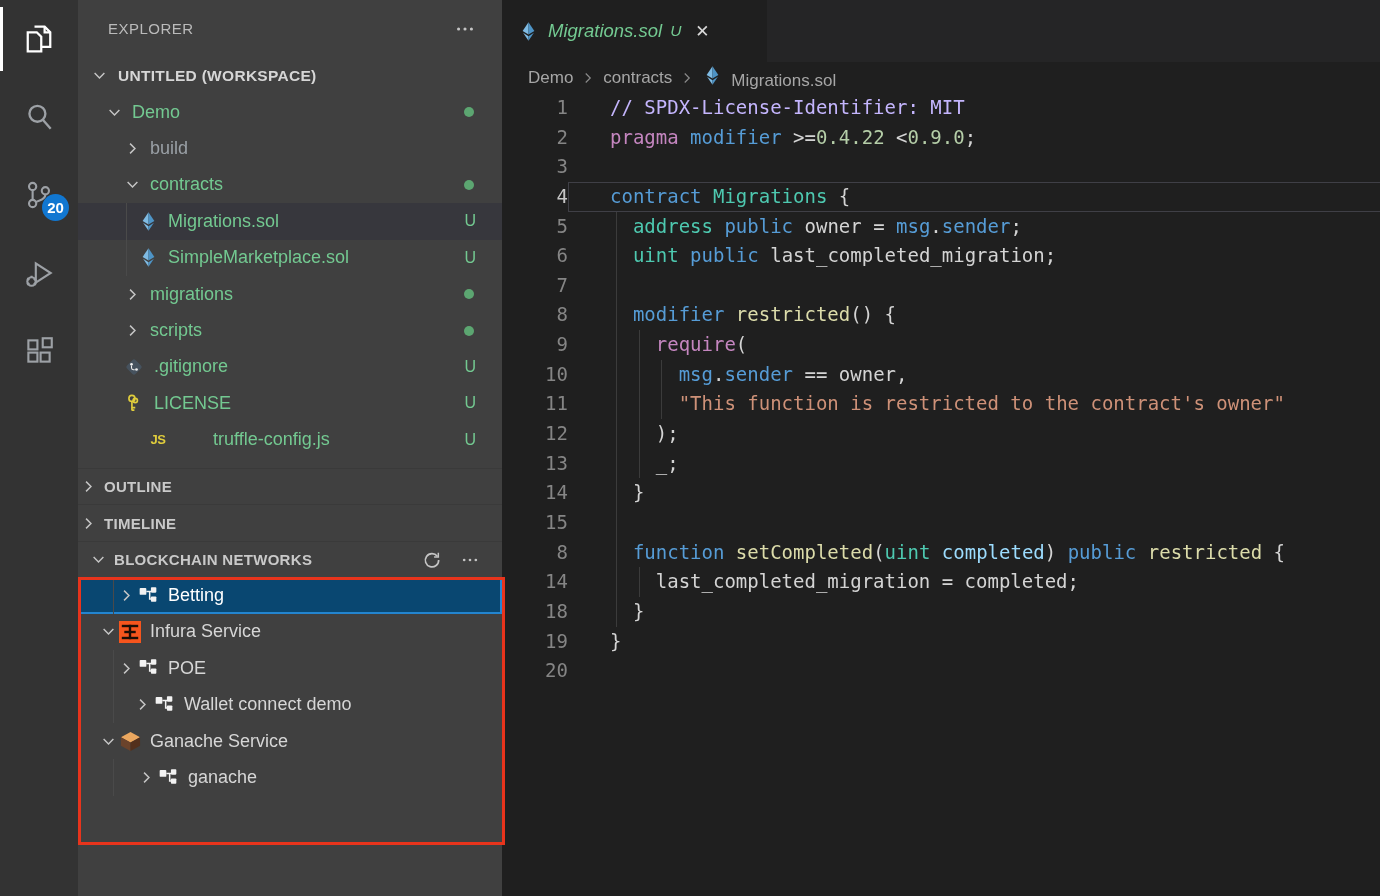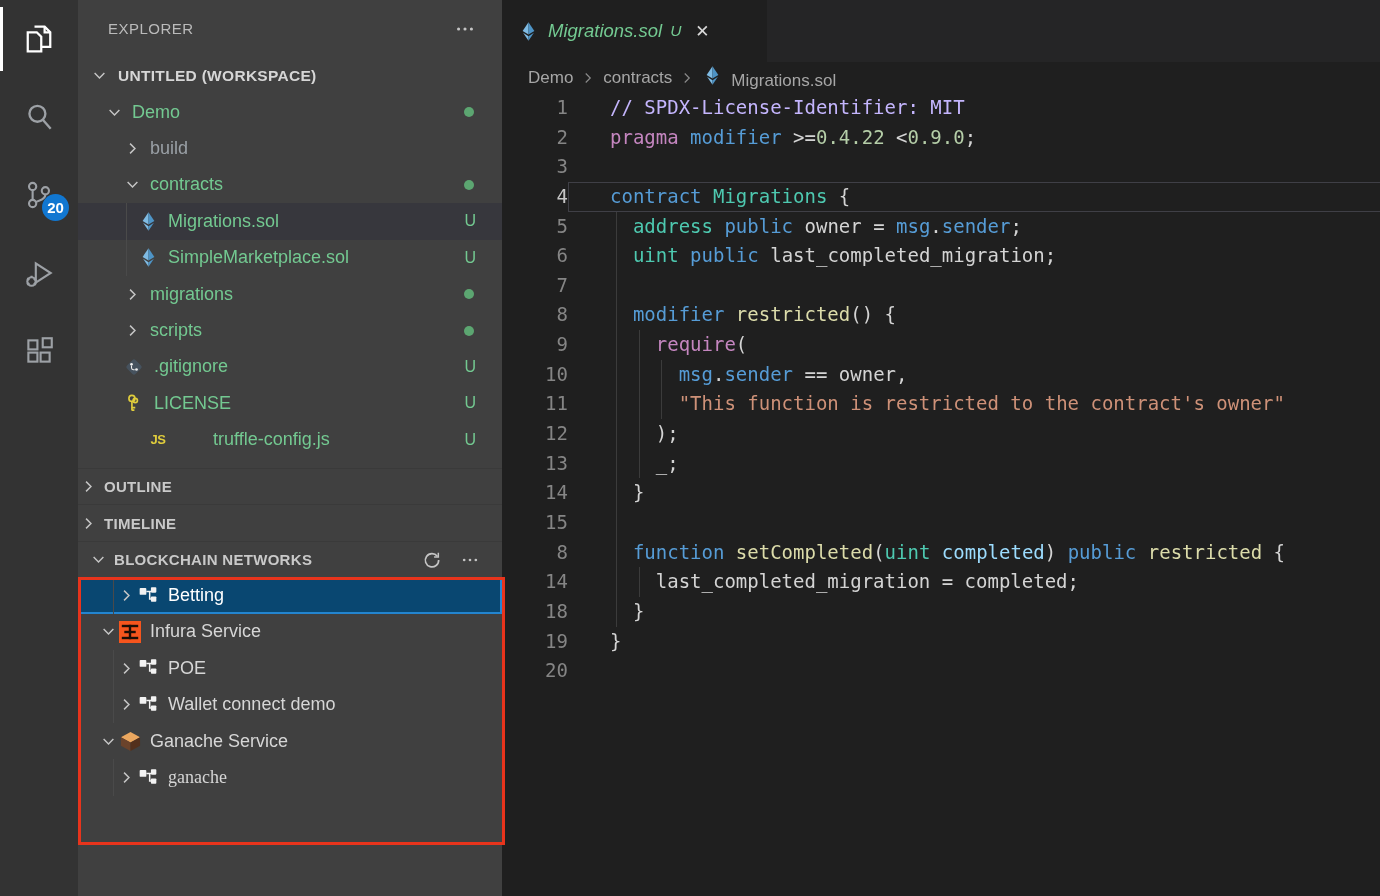--- a/index.html
+++ b/index.html
@@ -323,21 +323,21 @@
         <span class="icon">
           <svg width="20" height="20" viewBox="0 0 24 24" fill="#f2f2f2">
             <rect x="2" y="2.5" width="8" height="8" rx="1"></rect>
             <rect x="15.5" y="1.5" width="6.5" height="6.5" rx="1"></rect>
             <rect x="15.5" y="12.5" width="6.5" height="6.5" rx="1"></rect>
             <path d="M10 6.5 h4 v9 h2 M14 6.5 h2" stroke="#f2f2f2" stroke-width="1.8" fill="none"></path>
           </svg>
         </span>
         <span class="label" style="color:#d6d6d6">POE</span>
       </div>
-      <div class="row" style="padding-left: 38px;">
+      <div class="row" style="padding-left: 54px;">
         <span class="tguide" style="left:35px"></span>
         <span class="chev">
           <svg width="13" height="13" viewBox="0 0 16 16" style="">
             <path d="M5 2 L11 8 L5 14" fill="none" stroke="currentColor" stroke-width="1.8"></path>
           </svg>
         </span>
         <span class="icon">
           <svg width="20" height="20" viewBox="0 0 24 24" fill="#f2f2f2">
             <rect x="2" y="2.5" width="8" height="8" rx="1"></rect>
             <rect x="15.5" y="1.5" width="6.5" height="6.5" rx="1"></rect>
@@ -355,21 +355,21 @@
         </span>
         <span class="icon">
           <svg width="23" height="23" viewBox="0 0 24 24">
             <path d="M12 2 L22 7.5 L12 13 L2 7.5 Z" fill="#eba75f"></path>
             <path d="M2 7.5 L12 13 V22 L2 16.5 Z" fill="#6b432b"></path>
             <path d="M22 7.5 L12 13 V22 L22 16.5 Z" fill="#53301c"></path>
           </svg>
         </span>
         <span class="label" style="color:#d6d6d6">Ganache Service</span>
       </div>
-      <div class="row" style="padding-left: 38px; font-family: Liberation Serif, serif;">
+      <div class="row" style="padding-left: 58px;">
         <span class="tguide" style="left:35px"></span>
         <span class="chev">
           <svg width="13" height="13" viewBox="0 0 16 16" style="">
             <path d="M5 2 L11 8 L5 14" fill="none" stroke="currentColor" stroke-width="1.8"></path>
           </svg>
         </span>
         <span class="icon">
           <svg width="20" height="20" viewBox="0 0 24 24" fill="#f2f2f2">
             <rect x="2" y="2.5" width="8" height="8" rx="1"></rect>
             <rect x="15.5" y="1.5" width="6.5" height="6.5" rx="1"></rect>

